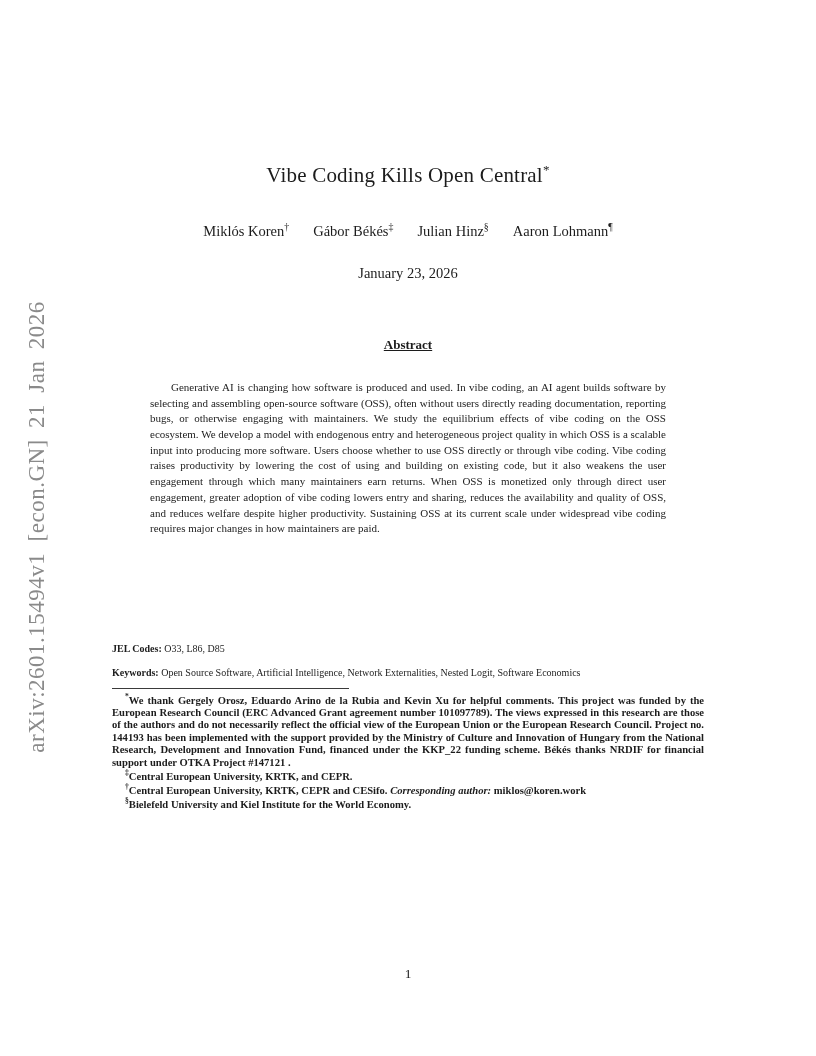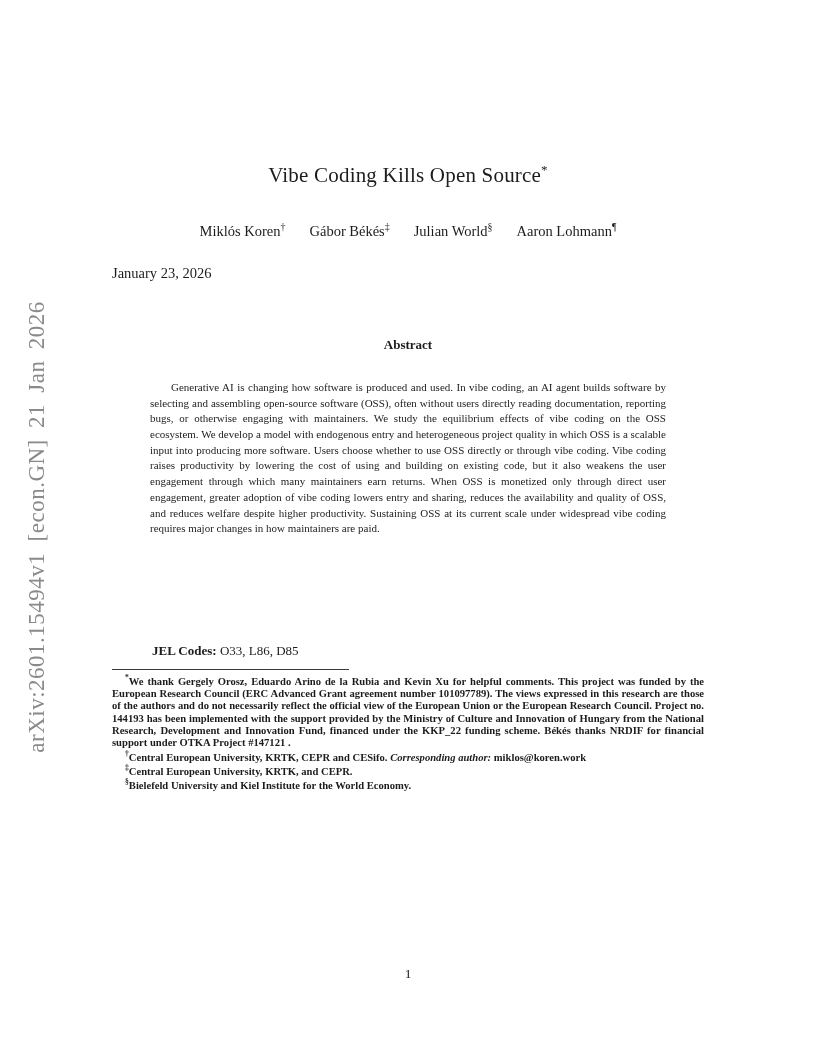--- a/index.html
+++ b/index.html
@@ -49,45 +49,45 @@
     margin-top: 33px;
     display: flex;
     justify-content: center;
     gap: 24px;
     font-size: 14.5px;
   }
   .author sup { font-size: 68%; }
 
   .date {
     margin-top: 25px;
-    text-align: left;
+    text-align: center;
     font-size: 14.5px;
   }
 
   .abstract-head {
     margin-top: 55px;
     text-align: center;
     font-size: 13px;
     font-weight: bold;
+    text-decoration: underline;
   }
 
   .abstract-text {
     width: 516px;
     margin: 27px auto 0;
     text-align: justify;
     text-indent: 21px;
     font-size: 11px;
     line-height: 1.43;
   }
 
   .meta-line {
     text-align: justify;
-    font-size: 13px;
+    font-size: 10px;
     line-height: 1.6;
-    margin-left: 40px;
   }
   .jel { margin-top: 104px; }
   .keywords { margin-top: 8px; }
   .meta-label { font-weight: bold; }
 
   .footnote-rule {
     margin-top: 7px;
     width: 237px;
     border: 0;
     border-top: 1px solid #3a3a3a;
@@ -115,44 +115,45 @@
 </style>
 </head>
 <body>
 
 <div class="page">
 
   <div class="watermark">arXiv:2601.15494v1  [econ.GN]  21 Jan 2026</div>
 
   <div class="content">
 
-    <h1 class="title"><span>Vibe Coding Kills Open Source</span><sup>*</sup></h1>
+    <h1 class="title"><span>Vibe Coding Kills Open Central</span><sup>*</sup></h1>
 
     <div class="authors">
       <span class="author"><span>Miklós Koren</span><sup>†</sup></span>
       <span class="author"><span>Gábor Békés</span><sup>‡</sup></span>
-      <span class="author"><span>Julian World</span><sup>§</sup></span>
+      <span class="author"><span>Julian Hinz</span><sup>§</sup></span>
       <span class="author"><span>Aaron Lohmann</span><sup>¶</sup></span>
     </div>
 
     <div class="date">January 23, 2026</div>
 
     <div class="abstract-head">Abstract</div>
 
     <p class="abstract-text">Generative AI is changing how software is produced and used. In vibe coding, an AI agent builds software by selecting and assembling open-source software (OSS), often without users directly reading documentation, reporting bugs, or otherwise engaging with maintainers. We study the equilibrium effects of vibe coding on the OSS ecosystem. We develop a model with endogenous entry and heterogeneous project quality in which OSS is a scalable input into producing more software. Users choose whether to use OSS directly or through vibe coding. Vibe coding raises productivity by lowering the cost of using and building on existing code, but it also weakens the user engagement through which many maintainers earn returns. When OSS is monetized only through direct user engagement, greater adoption of vibe coding lowers entry and sharing, reduces the availability and quality of OSS, and reduces welfare despite higher productivity. Sustaining OSS at its current scale under widespread vibe coding requires major changes in how maintainers are paid.</p>
 
     <p class="meta-line jel"><span class="meta-label">JEL Codes:</span> <span>O33, L86, D85</span></p>
 
+    <p class="meta-line keywords"><span class="meta-label">Keywords:</span> <span>Open Source Software, Artificial Intelligence, Network Externalities, Nested Logit, Software Economics</span></p>
 
     <hr class="footnote-rule">
 
     <div class="footnotes">
       <p class="fn"><sup>*</sup><span>We thank Gergely Orosz, Eduardo Arino de la Rubia and Kevin Xu for helpful comments. This project was funded by the European Research Council (ERC Advanced Grant agreement number 101097789). The views expressed in this research are those of the authors and do not necessarily reflect the official view of the European Union or the European Research Council. Project no. 144193 has been implemented with the support provided by the Ministry of Culture and Innovation of Hungary from the National Research, Development and Innovation Fund, financed under the KKP_22 funding scheme. Békés thanks NRDIF for financial support under OTKA Project #147121 .</span></p>
+      <p class="fn"><sup>‡</sup><span>Central European University, KRTK, and CEPR.</span></p>
       <p class="fn"><sup>†</sup><span>Central European University, KRTK, CEPR and CESifo. </span><span class="ital">Corresponding author:</span><span> miklos@koren.work</span></p>
-      <p class="fn"><sup>‡</sup><span>Central European University, KRTK, and CEPR.</span></p>
       <p class="fn"><sup>§</sup><span>Bielefeld University and Kiel Institute for the World Economy.</span></p>
     </div>
 
   </div>
 
   <div class="pagenum">1</div>
 
 </div>
 
 </body></html>

